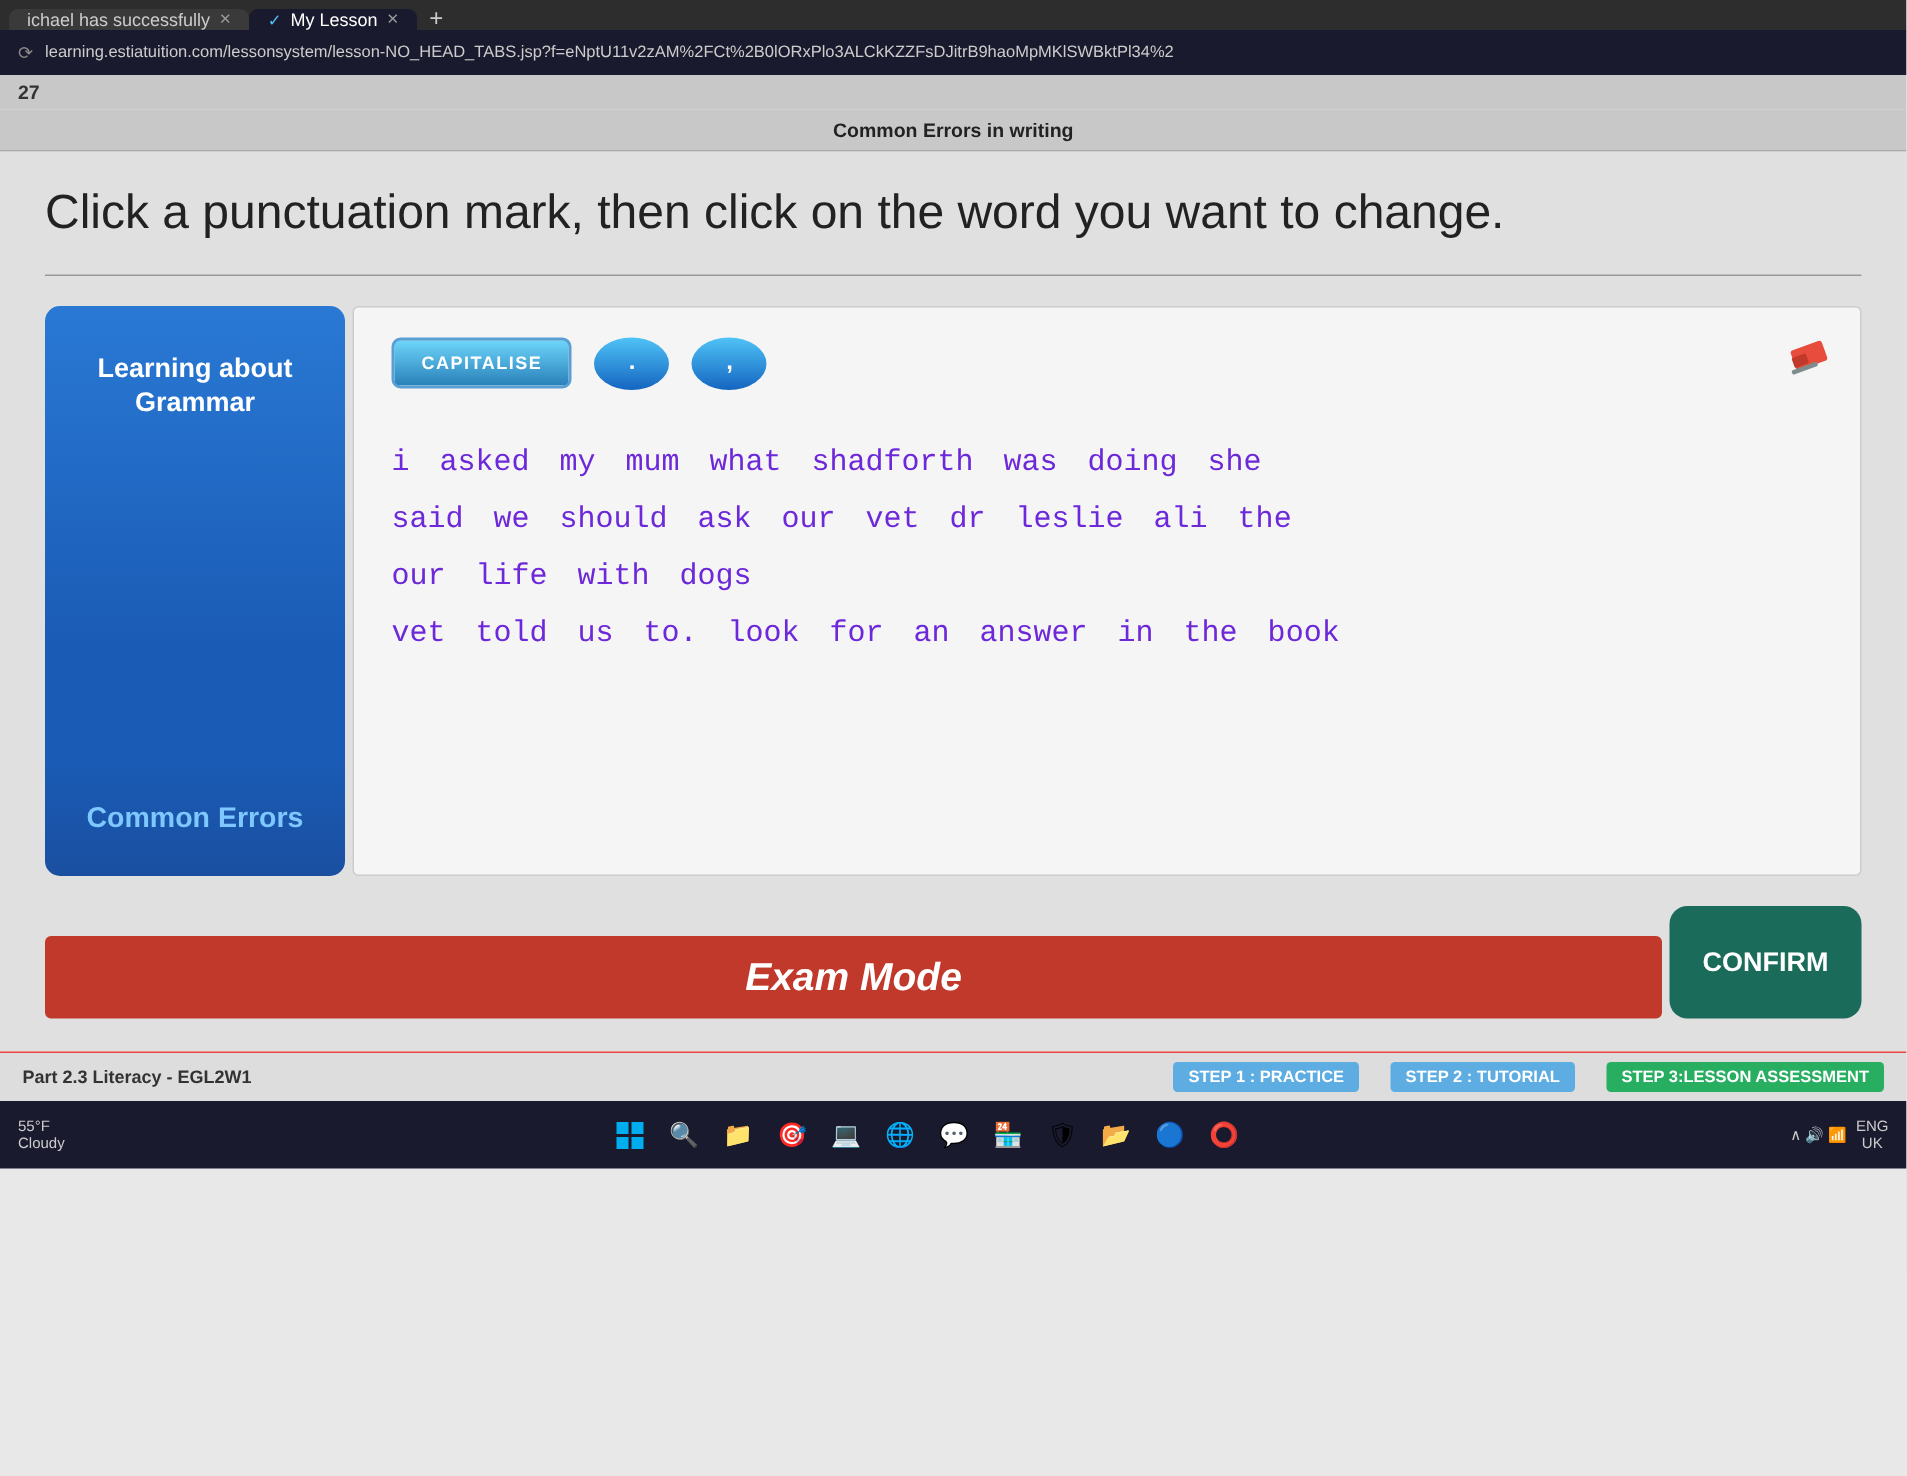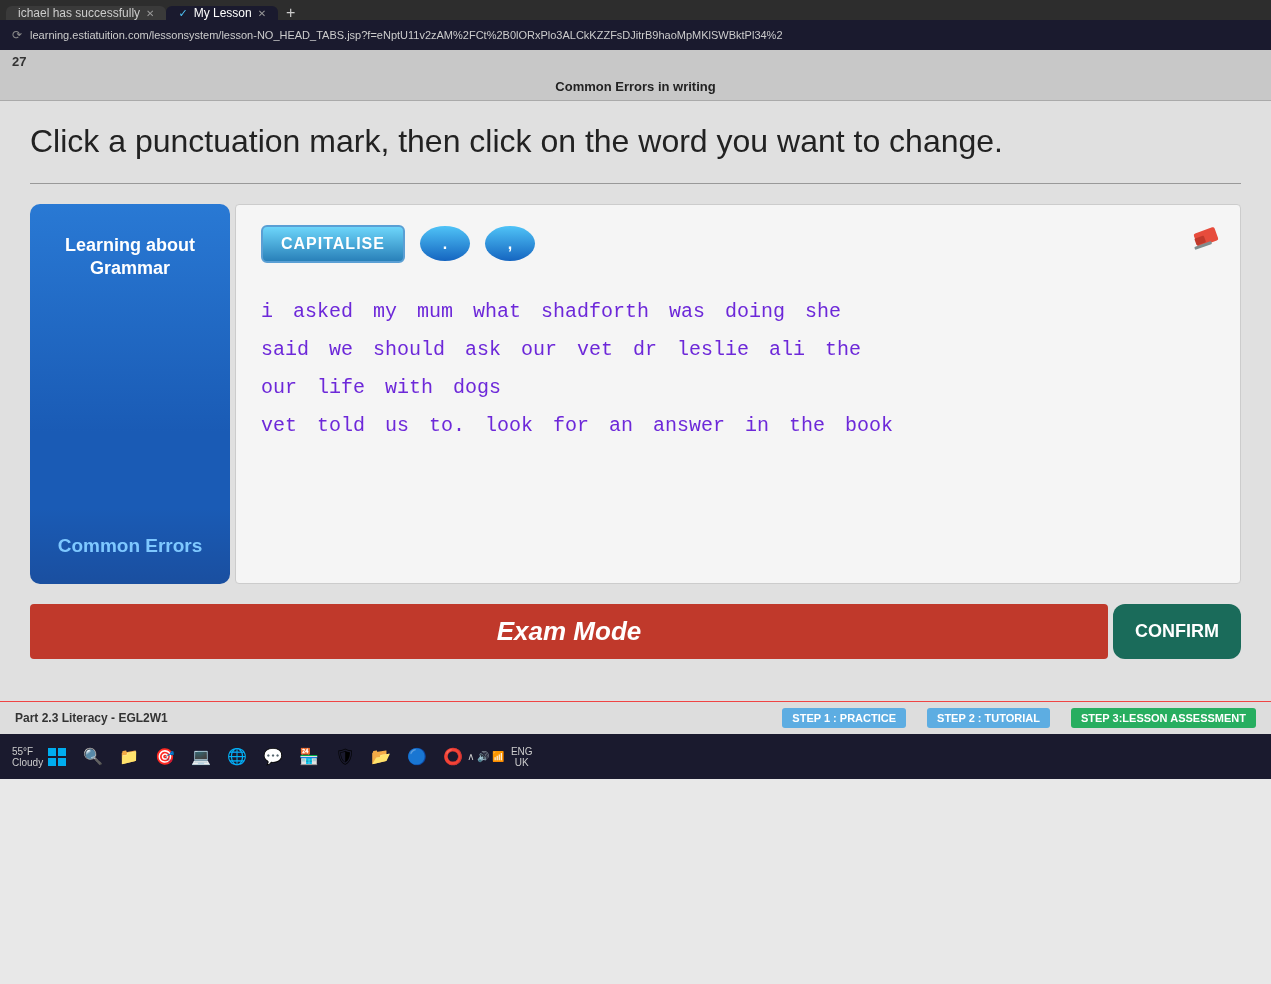--- a/index.html
+++ b/index.html
@@ -38,47 +38,47 @@
     .sidebar-panel { background: linear-gradient(180deg, #2979d4 0%, #1a5bb5 60%, #1a5bb5 80%, #1a4fa0 100%); border-radius: 10px; width: 200px; min-height: 380px; display: flex; flex-direction: column; align-items: center; justify-content: space-between; padding: 30px 15px 25px; color: white; font-weight: bold; font-size: 18px; text-align: center; }
     .sidebar-top-label { color: #fff; font-size: 18px; font-weight: bold; line-height: 1.3; }
     .sidebar-bottom-label { color: #7ec8ff; font-size: 19px; font-weight: bold; line-height: 1.3; }
 
     
     .content-box { background: #f5f5f5; border: 1px solid #ccc; flex: 1; margin-left: 5px; border-radius: 4px; padding: 20px 25px; position: relative; min-height: 380px; }
 
     
     .punct-toolbar { display: flex; align-items: center; gap: 15px; margin-bottom: 30px; }
 
-    .capitalise-btn { background: linear-gradient(180deg, #6dd5fa 0%, #2980b9 100%); border: 2px solid #5a9fd4; color: white; font-weight: bold; font-size: 16px; padding: 8px 18px; border-radius: 6px; cursor: pointer; letter-spacing: 1px; }
+    .capitalise-btn { background: linear-gradient(180deg, #6dd5fa 0%, #2980b9 100%); border: 2px solid #5a9fd4; color: white; font-weight: bold; font-size: 12px; padding: 8px 18px; border-radius: 6px; cursor: pointer; letter-spacing: 1px; }
 
     .punct-oval { width: 50px; height: 35px; background: linear-gradient(180deg, #4fc3f7 0%, #1565c0 100%); border-radius: 50%; display: flex; align-items: center; justify-content: center; color: white; font-weight: bold; font-size: 16px; cursor: pointer; border: none; }
 
     
     .eraser-icon { position: absolute; top: 15px; right: 15px; width: 35px; height: 35px; }
     .eraser-icon svg { width: 35px; height: 35px; }
 
     
     .exercise-text { font-size: 20px; color: #6d28d9; line-height: 1.9; font-family: 'Courier New', monospace; word-spacing: 8px; }
 
     
-    .exam-mode-bar { background: #c0392b; height: 55px; display: flex; align-items: center; justify-content: center; border-radius: 4px; cursor: pointer; }
+    .exam-mode-bar { background: #c0392b; height: 55px; display: flex; align-items: center; justify-content: center; margin-top: 20px; border-radius: 4px; cursor: pointer; }
     .exam-mode-text { color: white; font-size: 26px; font-style: italic; font-weight: bold; }
 
     .confirm-btn { position: absolute; right: 0; bottom: 0; background: #1a6b5a; color: white; font-size: 18px; font-weight: bold; padding: 16px 22px; cursor: pointer; }
 
     
     .bottom-nav { background: #ddd; display: flex; align-items: center; justify-content: space-between; padding: 6px 15px; border-top: 1px solid #ef4444; }
     .nav-part-label { font-size: 12px; color: #333; font-weight: bold; }
     .nav-steps { display: flex; gap: 21px; }
     .step-btn { padding: 4px 10px; font-size: 11px; font-weight: bold; border: none; cursor: pointer; border-radius: 3px; }
     .step-btn.active { background: #27ae60; color: white; }
     .step-btn.inactive { background: #5dade2; color: white; }
 
     
-    .taskbar { background: #1a1a2e; height: 45px; display: flex; align-items: center; justify-content: flex-start; padding: 0 12px; }
+    .taskbar { background: #1a1a2e; height: 45px; display: flex; align-items: center; justify-content: space-between; padding: 0 12px; }
     .taskbar-left { display: flex; align-items: center; gap: 8px; color: #ccc; font-size: 11px; }
     .taskbar-icons { display: flex; align-items: center; gap: 8px; }
     .taskbar-icon { width: 28px; height: 28px; border-radius: 50%; display: flex; align-items: center; justify-content: center; font-size: 14px; }
     .taskbar-right { display: flex; align-items: center; gap: 6px; color: #ccc; font-size: 10px; }
 
     .weather-info { color: #ccc; font-size: 10px; text-align: left; }
   </style>
 </head>
 <body>
 

